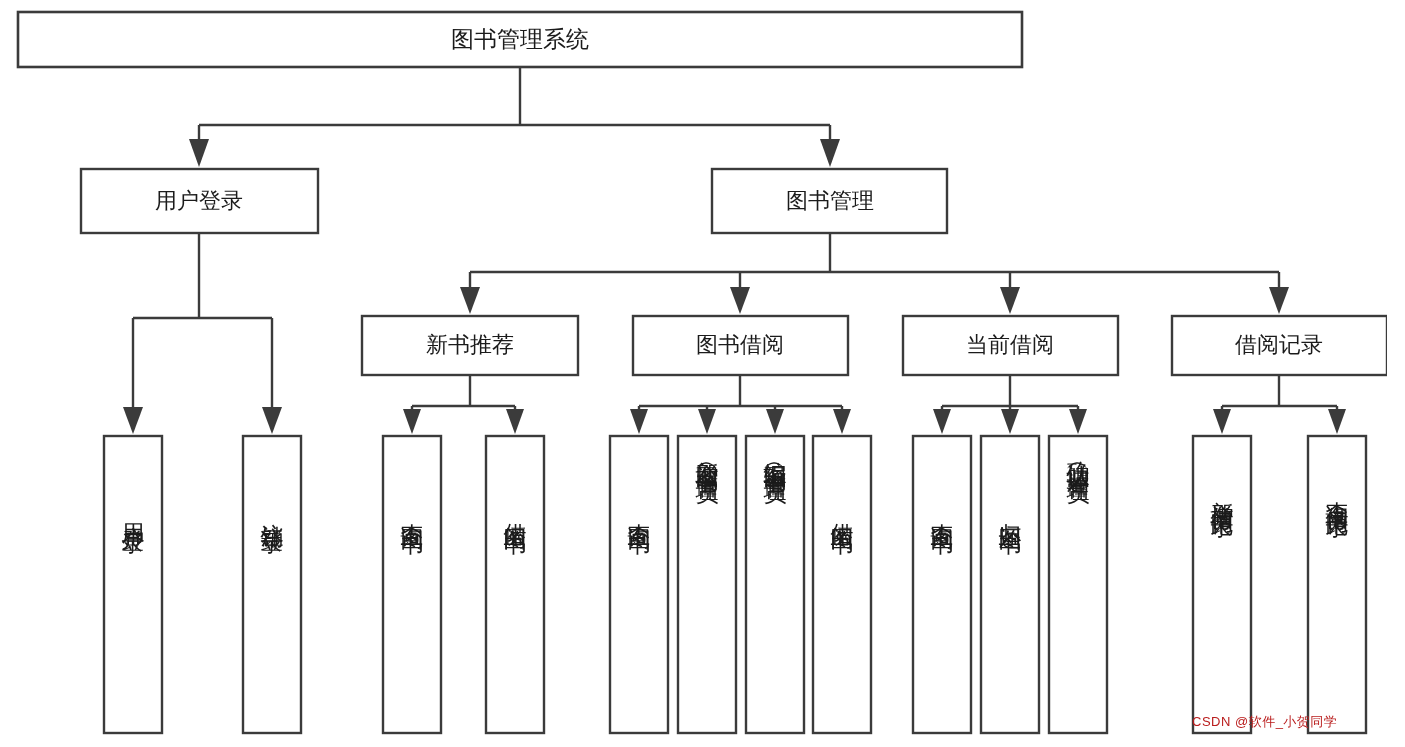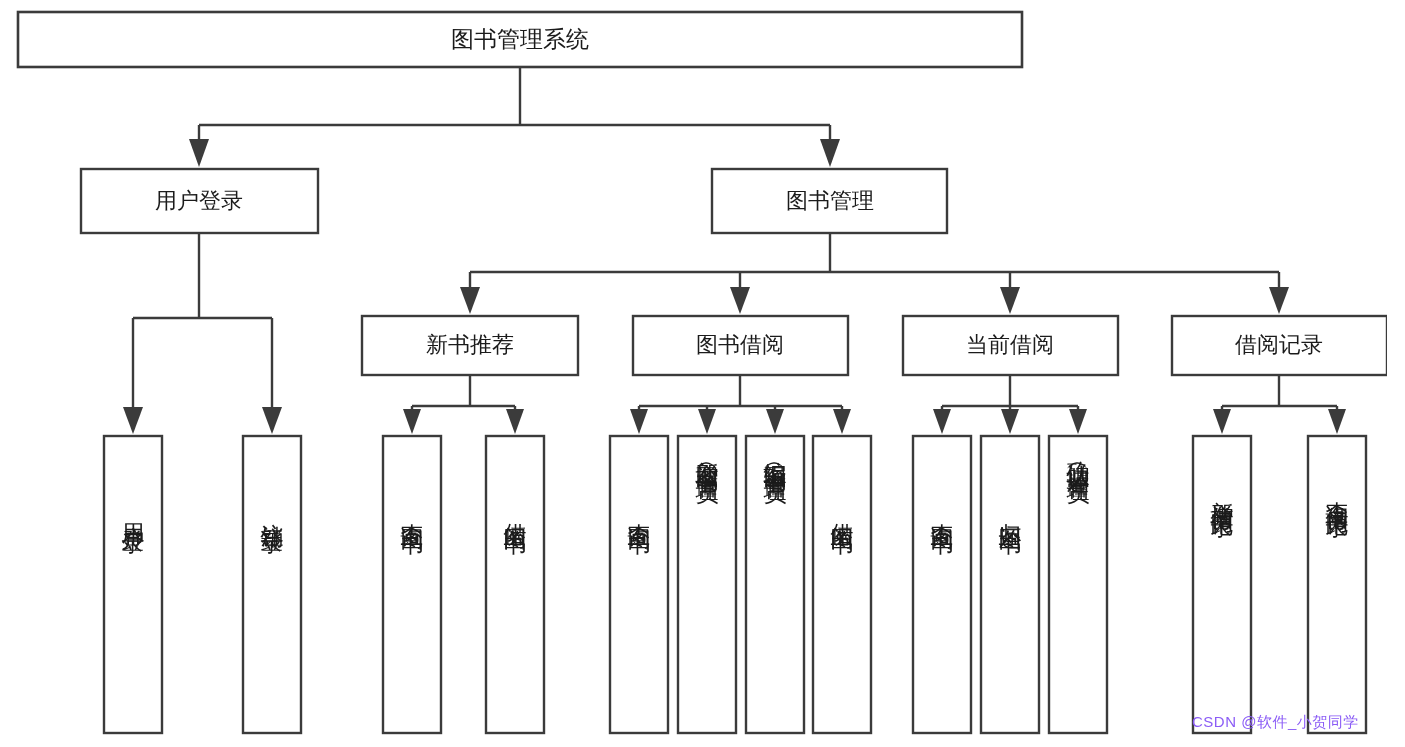--- a/index.html
+++ b/index.html
@@ -67,22 +67,22 @@
     font-family: "Liberation Sans", "DejaVu Sans", sans-serif;
     font-size: 23px;
     line-height: 1;
     letter-spacing: 3px;
     color: #1b1b1b;
     white-space: nowrap;
   }
   .watermark {
     position: absolute;
     font-family: "Liberation Sans", "DejaVu Sans", sans-serif;
-    font-size: 15px;
-    color: #8b5cf6;
+    font-size: 13px;
+    color: #b91c1c;
     white-space: nowrap;
     letter-spacing: 0.5px;
   }
 </style>
 </head>
 <body>
 
 <div id="canvas-wrap">
 
   <svg id="diagram" viewBox="0 0 1405 747">

